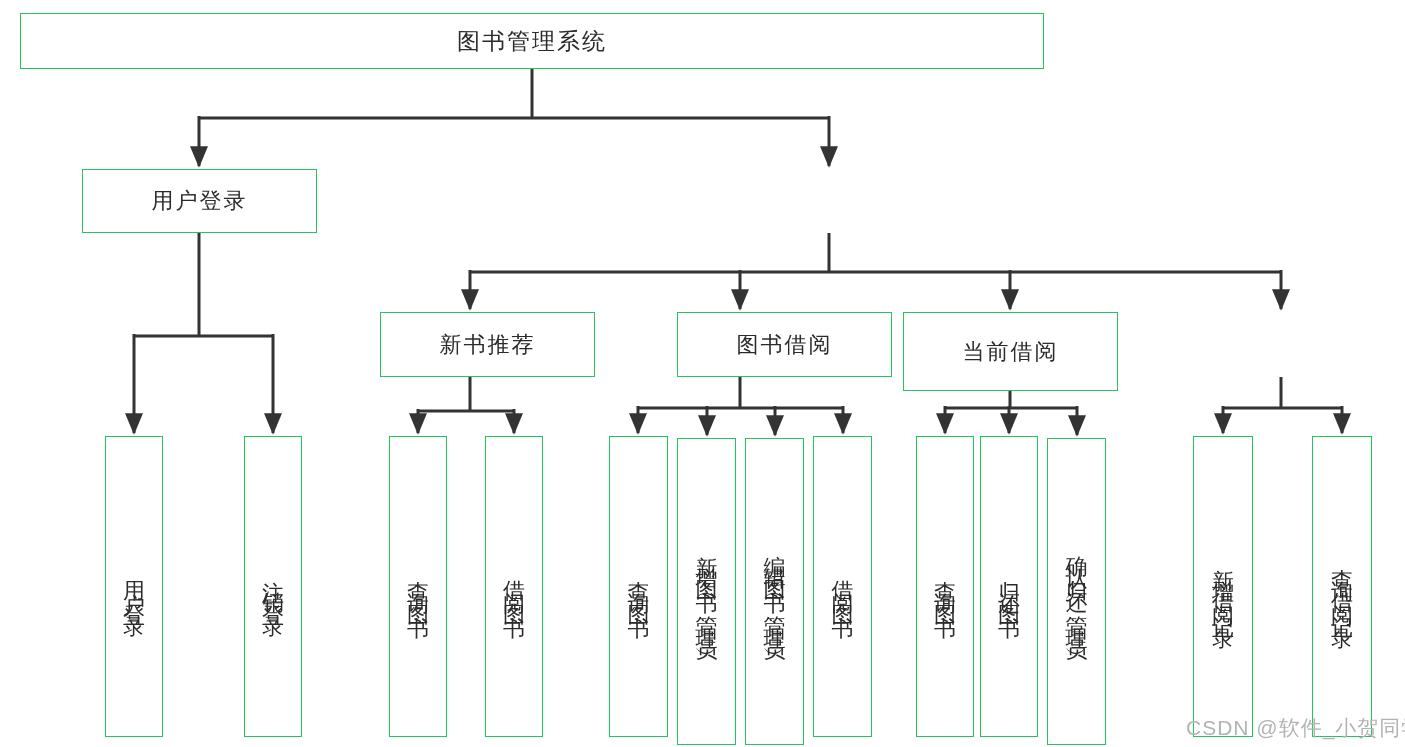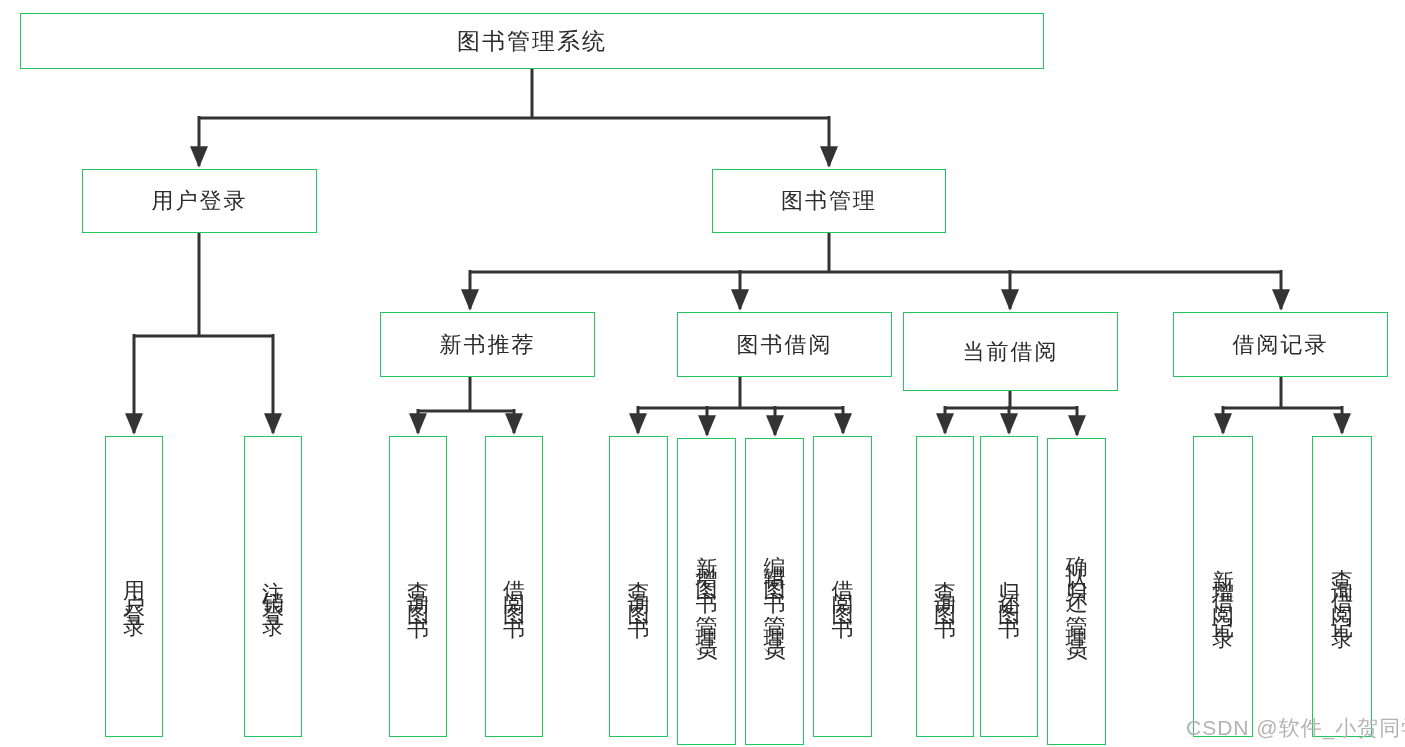--- a/index.html
+++ b/index.html
@@ -124,35 +124,29 @@
     </g>
   </svg>
 
   <div class="box hbox root n-root">
     <span>图书管理系统</span>
   </div>
 
   <div class="box hbox n-login">
     <span>用户登录</span>
   </div>
-  <div class="box hbox n-mgmt">
-    <span>图书管理</span>
-  </div>
 
   <div class="box hbox n-rec">
     <span>新书推荐</span>
   </div>
   <div class="box hbox n-bor">
     <span>图书借阅</span>
   </div>
   <div class="box hbox n-cur">
     <span>当前借阅</span>
-  </div>
-  <div class="box hbox n-his">
-    <span>借阅记录</span>
   </div>
 
   <div class="box vbox leaf l-u1">
     <span>用户登录</span>
   </div>
   <div class="box vbox leaf l-u2">
     <span>注销登录</span>
   </div>
 
   <div class="box vbox leaf l-r1">

